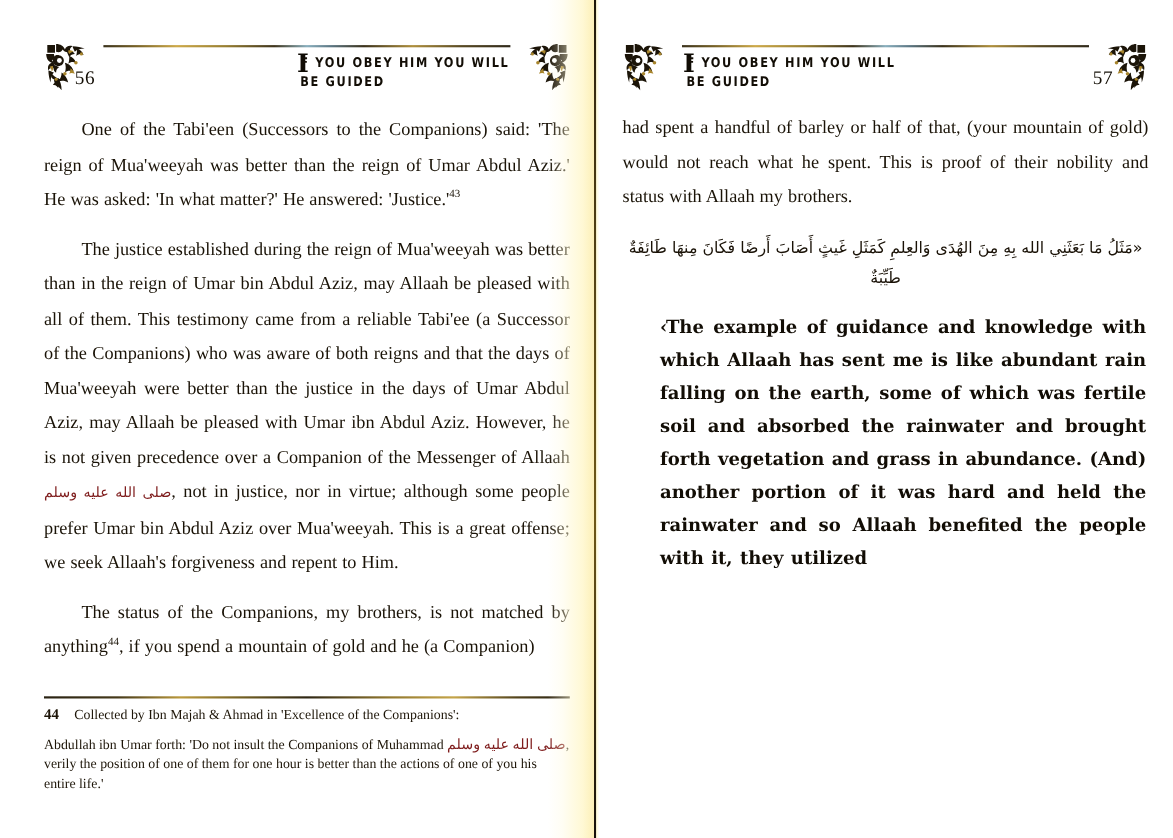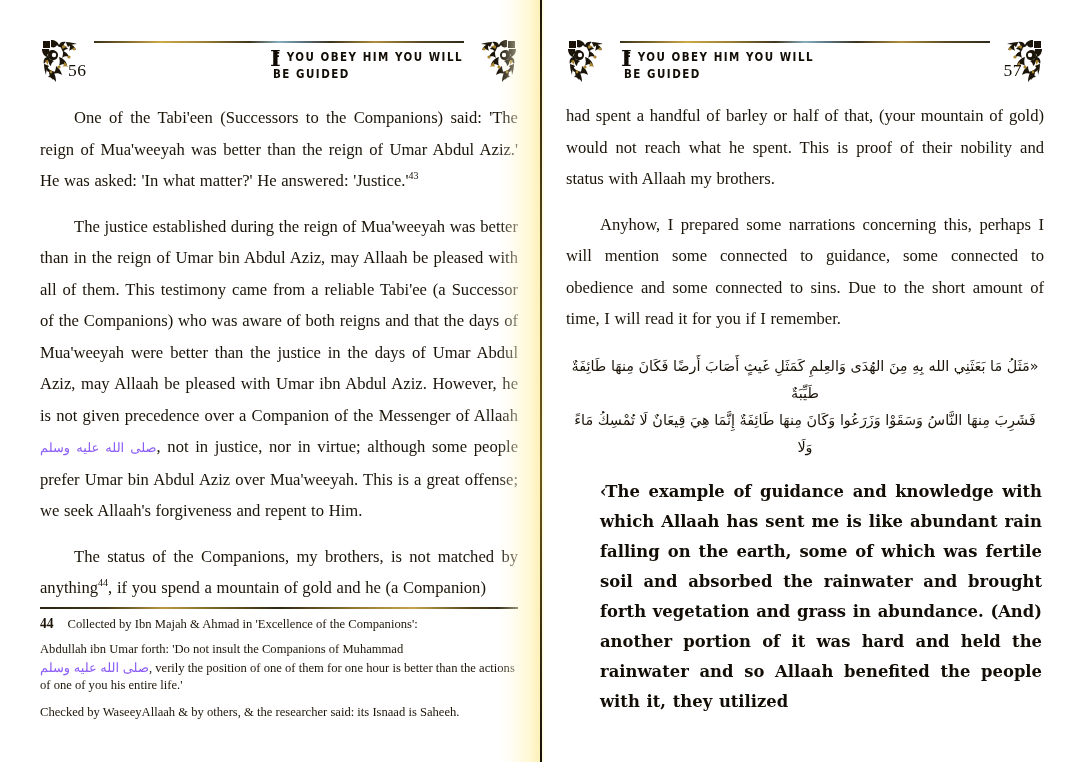--- a/index.html
+++ b/index.html
@@ -104,21 +104,21 @@
   .folio {
     position: absolute;
     top: 22px;
     font-family: "Liberation Serif", "DejaVu Serif", serif;
     font-size: 17.5px;
     color: #140f06;
     letter-spacing: .5px;
     text-align: center;
   }
   .page.left  .folio { left: 28px; }
-  .page.right .folio { right: 22px; }
+  .page.right .folio { right: 32px; }
 
   .runtitle {
     position: absolute;
     top: 11px;
     font-family: "DejaVu Sans", sans-serif;
     font-size: 12.2px;
     font-weight: 700;
     line-height: 17px;
     letter-spacing: 1.6px;
     color: #120d05;
@@ -163,23 +163,23 @@
   }
   p.para.noindent { text-indent: 0; }
   p.para:last-child { margin-bottom: 0; }
 
   .sup {
     font-size: 10px;
     vertical-align: super;
     line-height: 0;
   }
   .sala {
-    font-family: Liberation Sans, sans-serif;
+    font-family: Liberation Serif, serif;
     font-size: 13px;
-    color: #8b5cf6;
+    color: #7f1d1d;
     white-space: nowrap;
   }
 
   
   .footnotes {
     position: absolute;
     left: 40px;
     width: 478px;
     bottom: 40px;
   }
@@ -324,21 +324,20 @@
     </div>
 
     <div class="footnotes">
       <div class="fn-rule"></div>
 
 
       <p class="fn"><span class="fn-num">44</span><span>Collected by Ibn Majah &amp; Ahmad in 'Excellence of the Companions':</span></p>
 
       <p class="fn block"><span>Abdullah ibn Umar forth: 'Do not insult the Companions of Muhammad </span><span class="sala">صلى الله عليه وسلم</span><span>, verily the position of one of them for one hour is better than the actions of one of you his entire life.'</span></p>
 
-      <p class="fn tail">Checked by WaseeyAllaah &amp; by others, &amp; the researcher said: its Isnaad is Saheeh.</p>
     </div>
   </div>
 
   <div class="gutter-shade"></div>
   <div class="spine-line"></div>
 
   <div class="page right">
     <div class="page-inner">
 
       <div class="runhead">
@@ -407,25 +406,23 @@
         </div>
 
         <div class="folio">57</div>
         <div class="dropcap-I">I</div>
         <div class="runtitle"><span>F YOU OBEY HIM YOU WILL</span>
 <span>BE GUIDED</span></div>
       </div>
 
       <div class="body">
         <p class="para noindent">had spent a handful of barley or half of that, (your mountain of gold) would not reach what he spent. This is proof of their nobility and status with Allaah my brothers.</p>
-        <p class="para">Anyhow, I prepared some narrations concerning this, perhaps I will mention some connected to guidance, some connected to obedience and some connected to sins. Due to the short amount of time, I will read it for you if I remember.</p>
 
         <div class="arabic">
           <div>«مَثَلُ مَا بَعَثَنِي الله بِهِ مِنَ الهُدَى وَالعِلمِ كَمَثَلِ غَيثٍ أَصَابَ أَرضًا فَكَانَ مِنهَا طَائِفَةٌ طَيِّبَةٌ</div>
-          <div>فَشَرِبَ مِنهَا النَّاسُ وَسَقَوْا وَزَرَعُوا وَكَانَ مِنهَا طَائِفَةٌ إِنَّمَا هِيَ قِيعَانٌ لَا تُمْسِكُ مَاءً وَلَا</div>
         </div>
 
         <p class="translation">‹The example of guidance and knowledge with which Allaah has sent me is like abundant rain falling on the earth, some of which was fertile soil and absorbed the rainwater and brought forth vegetation and grass in abundance. (And) another portion of it was hard and held the rainwater and so Allaah benefited the people with it, they utilized</p>
       </div>
     </div>
   </div>
 
 </div>
 
 </body></html>

